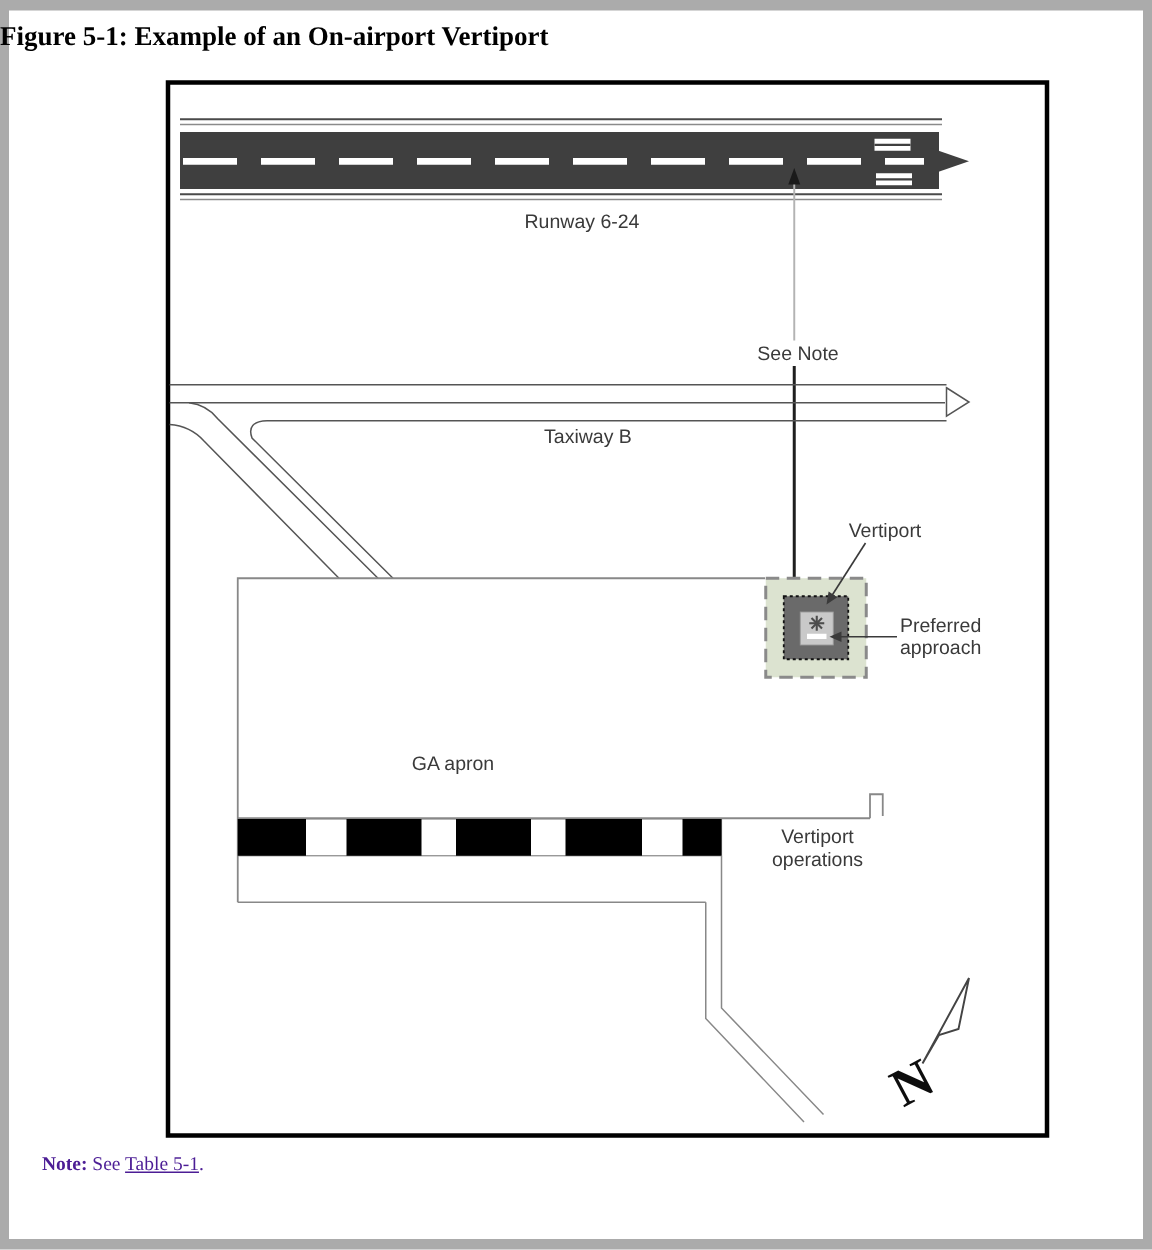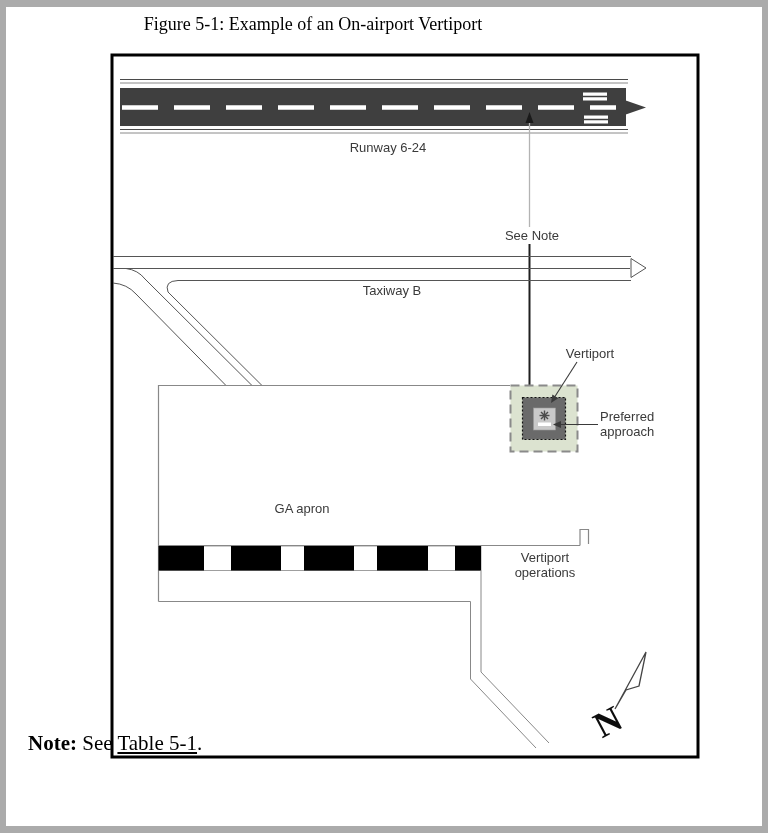--- a/index.html
+++ b/index.html
@@ -4,28 +4,28 @@
 <style>
   html,body{margin:0;padding:0;}
   body{
     width:768px;height:833px;position:relative;
     background:#ababab;
     font-family:"Liberation Sans",sans-serif;
     overflow:hidden;
   }
   .page{position:absolute;left:6px;top:7px;width:756px;height:819px;background:#ffffff;}
   .fig-title{
-    position:absolute;left:0;top:14px;width:626px;text-align:center;
-    font-family:"Liberation Serif",serif;font-weight:normal;font-size:18px;color:#000;
+    position:absolute;left:0;top:14px;width:626px;
+    font-family:"Liberation Serif",serif;font-weight:bold;font-size:18px;color:#000;
   }
   .diagram-svg{position:absolute;left:110px;top:53px;}
   .lbl{font-family:"Liberation Sans",sans-serif;font-size:13px;fill:#3a3a3a;}
   .notes{
-    position:absolute;left:28px;top:732px;width:700px;
-    font-family:"Liberation Serif",serif;font-size:21px;color:#000000;line-height:23px;
+    position:absolute;left:28px;top:764px;width:700px;
+    font-family:"Liberation Serif",serif;font-size:13px;color:#4c1d95;line-height:23px;
   }
   .b{font-weight:bold;}
   .u{text-decoration:underline;}
   .compassN{font-family:"Liberation Serif",serif;font-weight:bold;font-size:36px;fill:#0d0d0d;}
 </style>
 </head>
 <body>
 
 <div class="page"></div>
 

